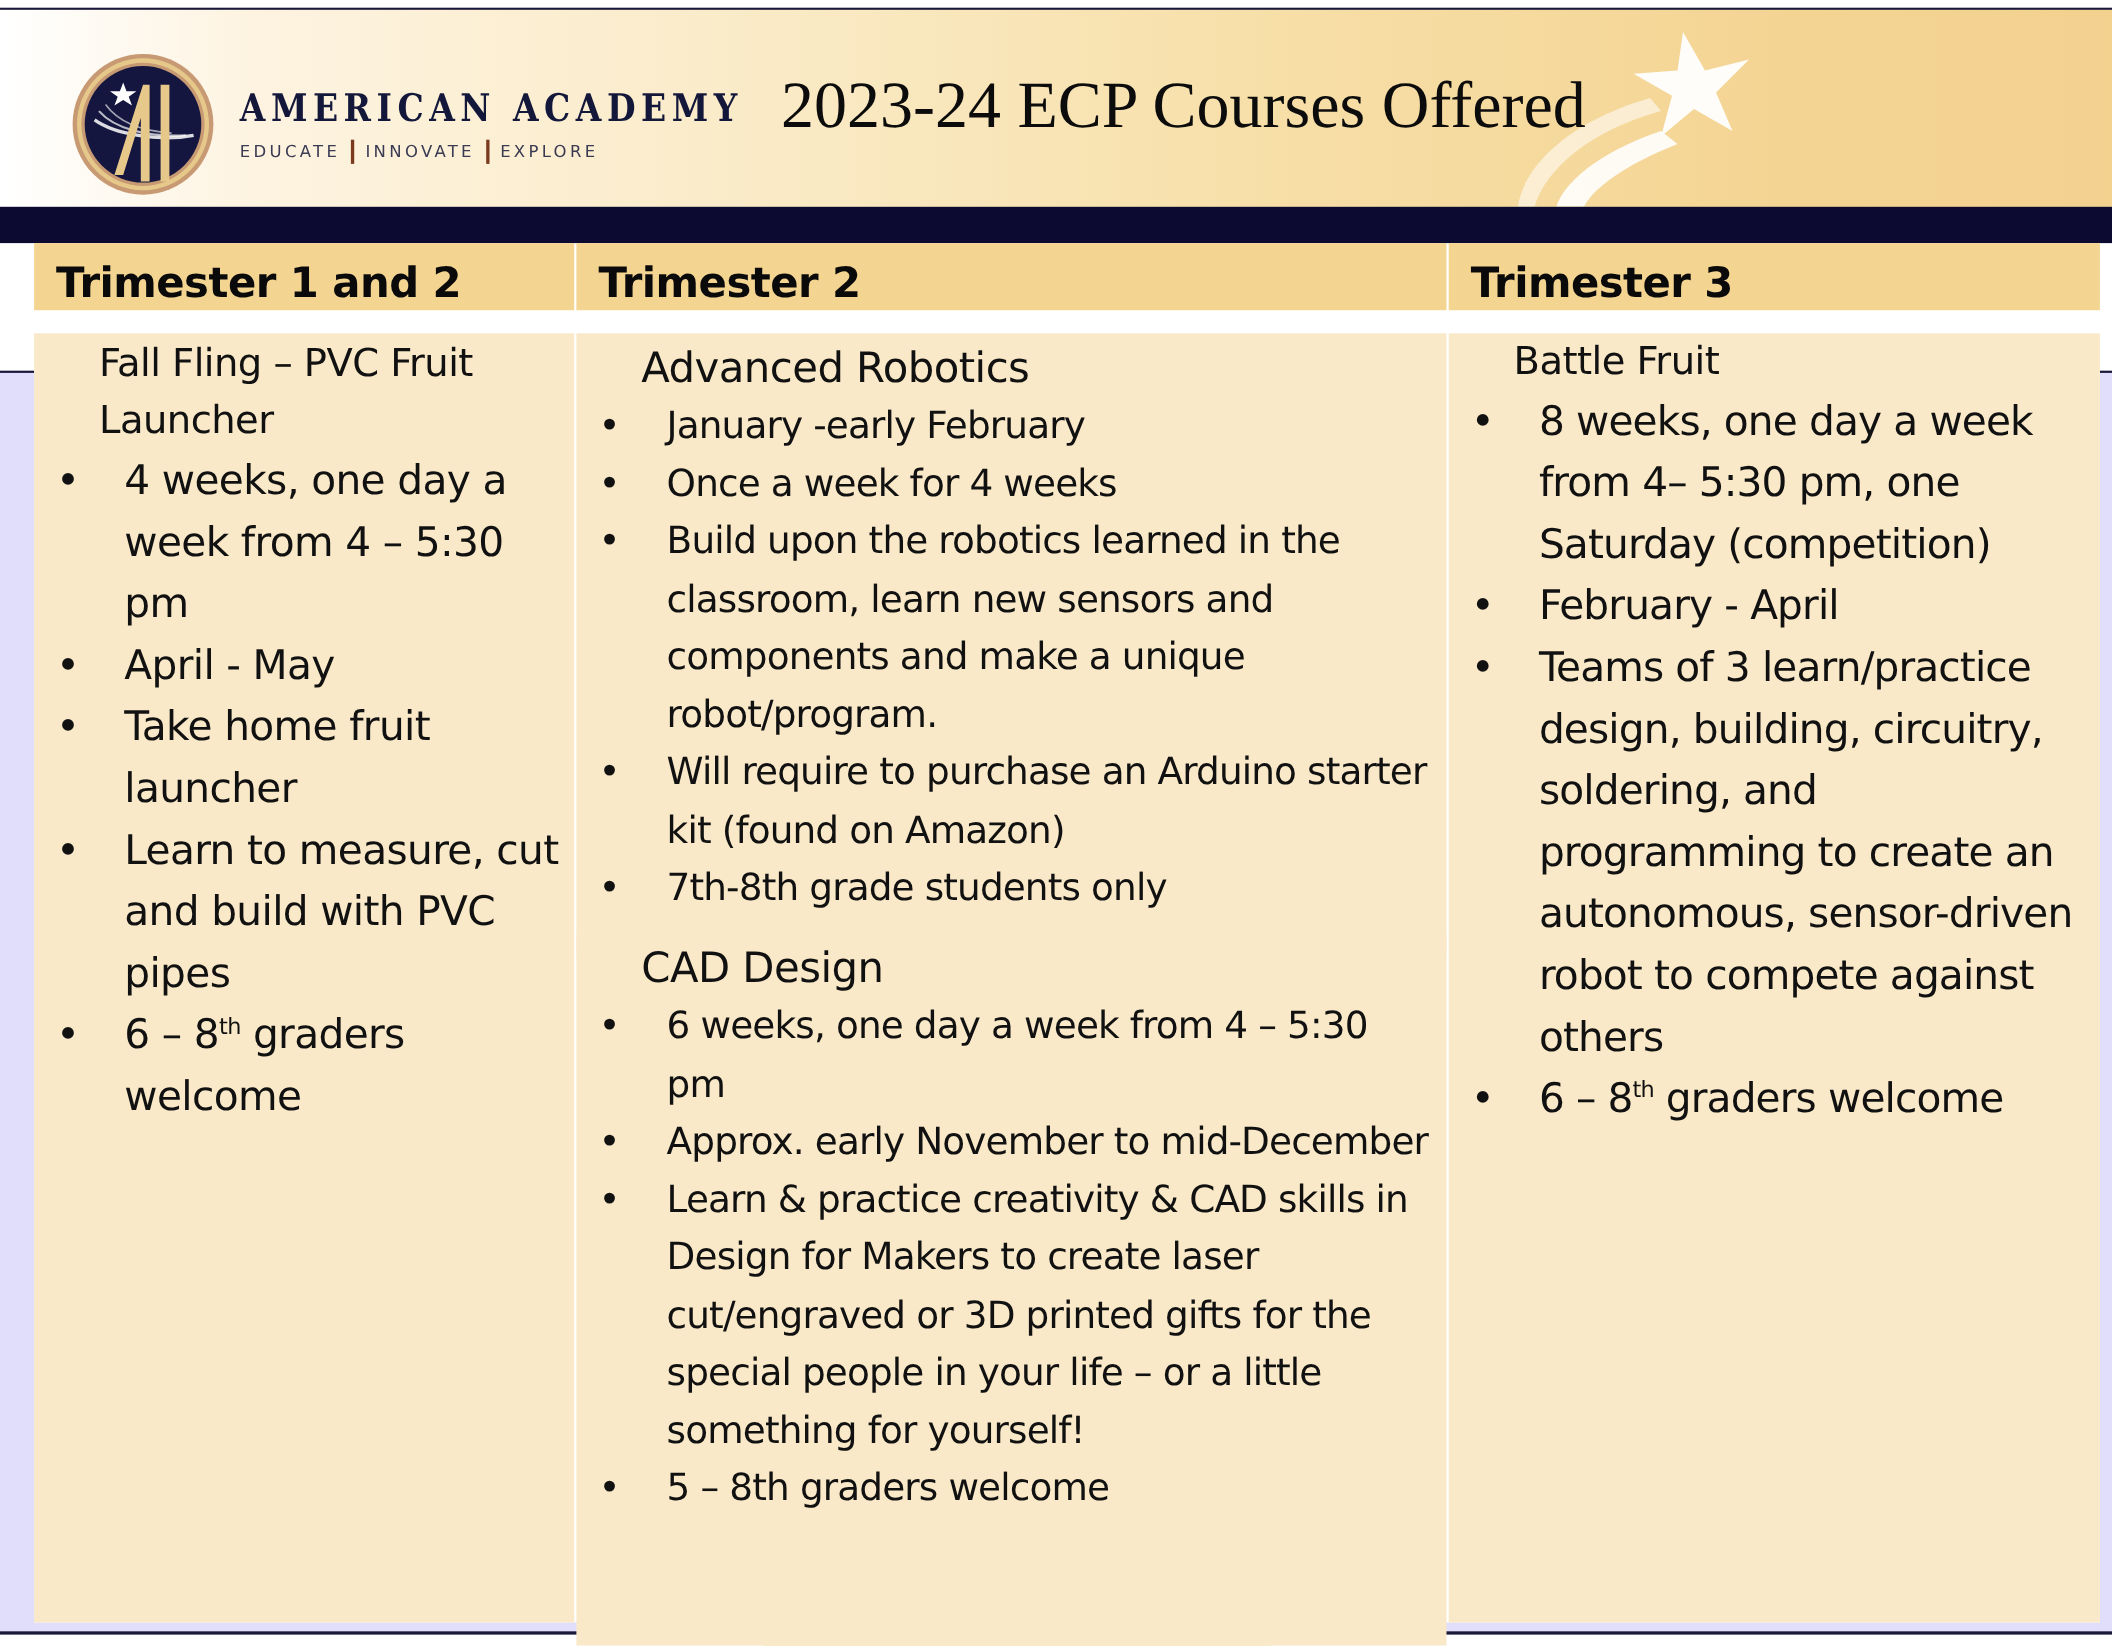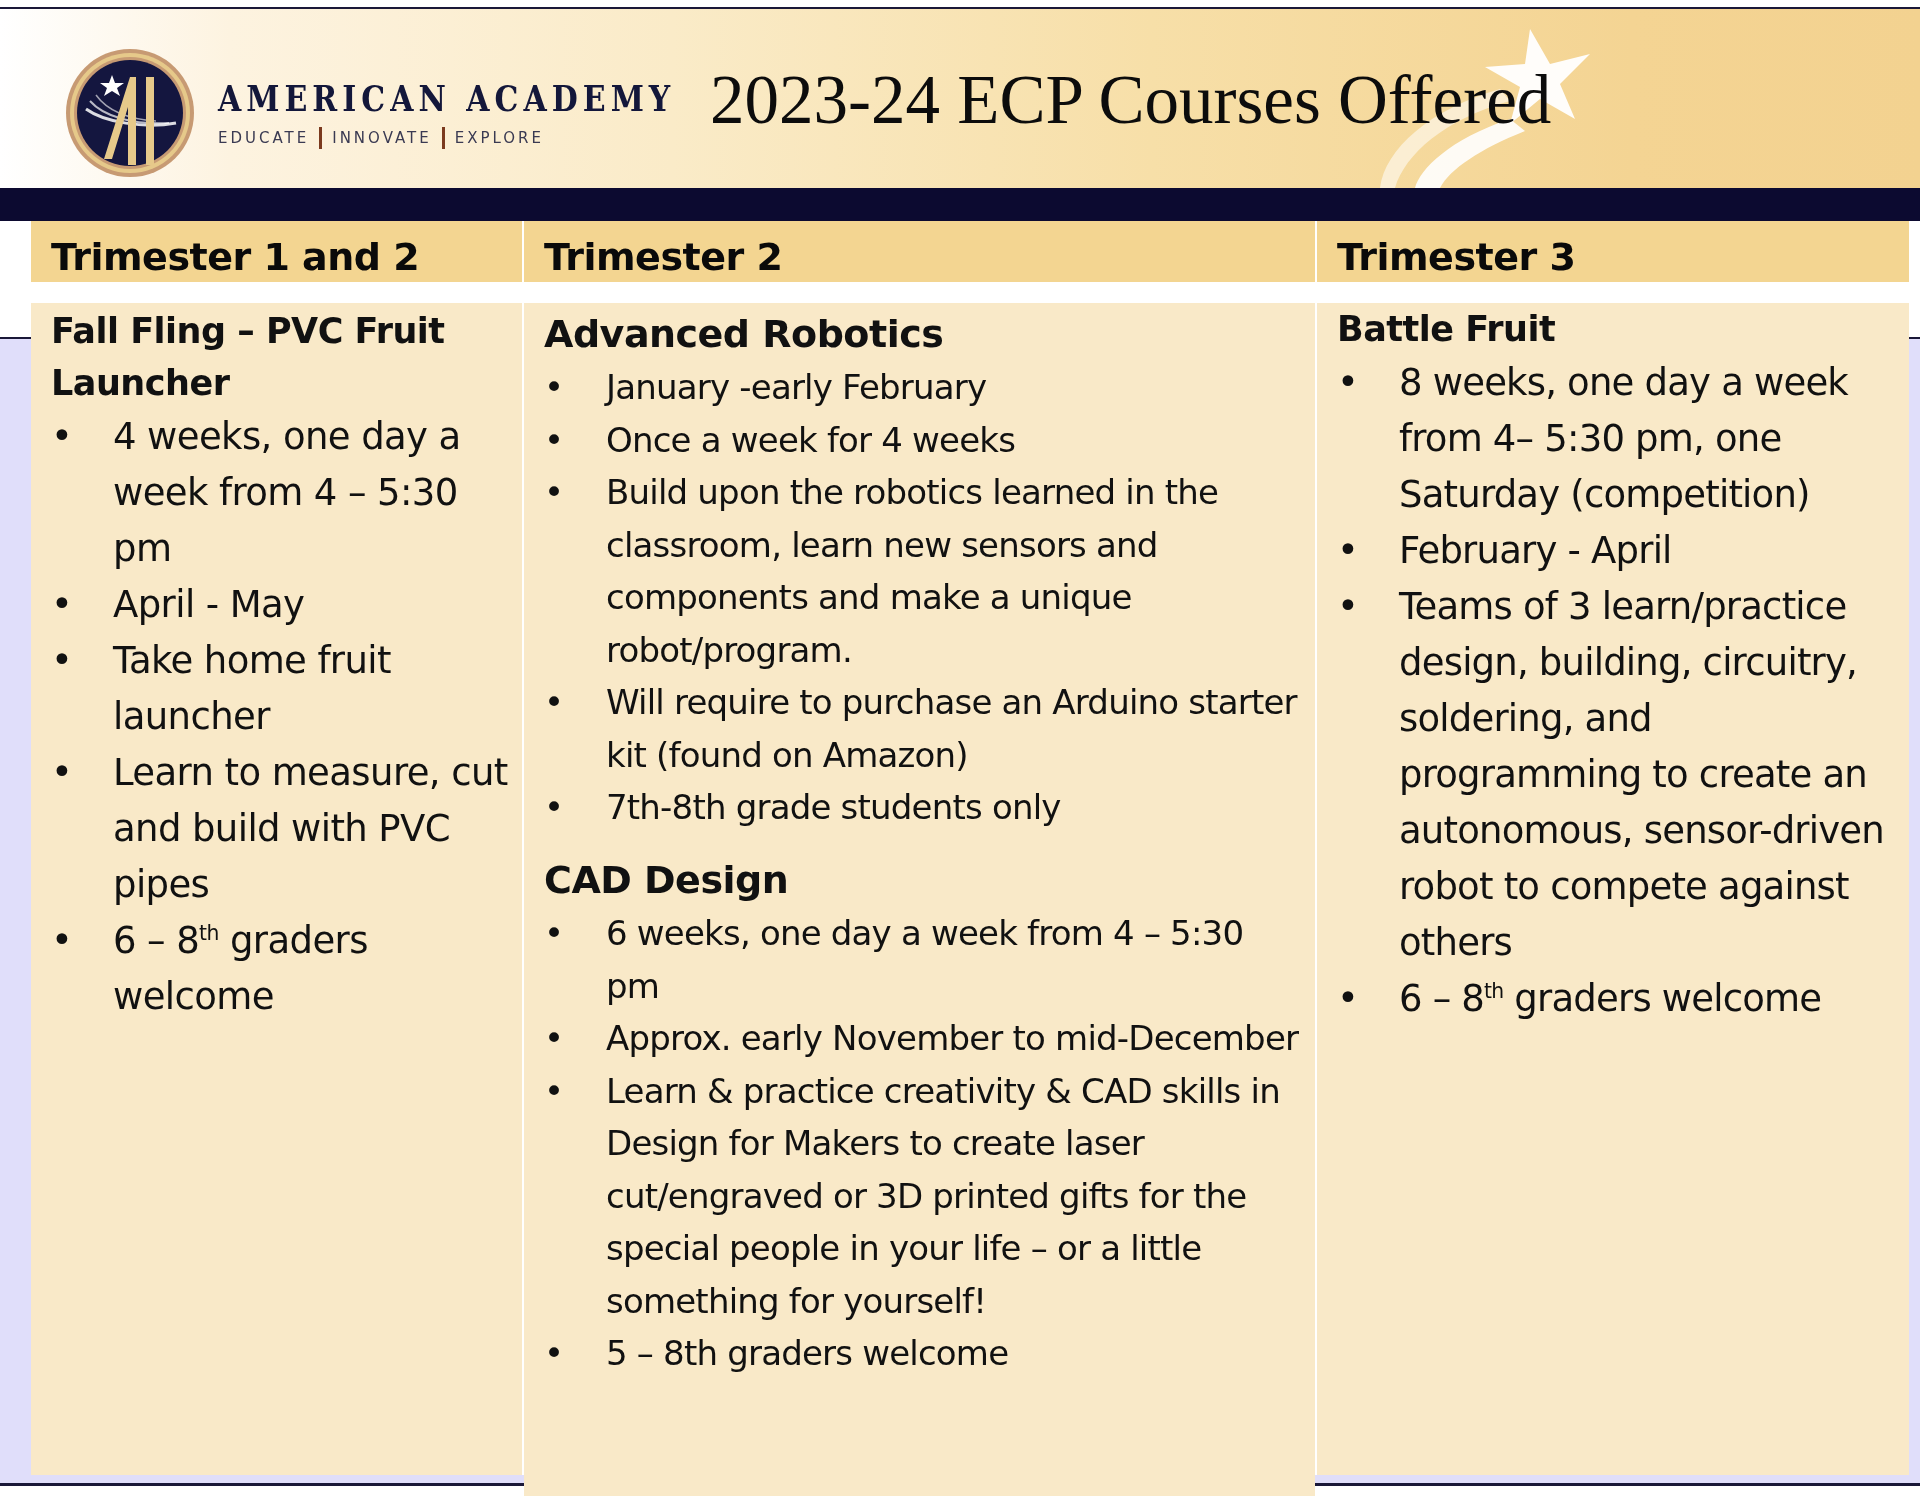--- a/index.html
+++ b/index.html
@@ -22,41 +22,41 @@
       letter-spacing: 5px; color: #13173a; transform: scaleY(1.15); transform-origin: left top;
     }
     .brand-tagline {
       position: absolute; left: 218px; top: 118px; display: flex; align-items: center; gap: 10px;
       font-family: "DejaVu Sans", sans-serif; font-size: 15px; letter-spacing: 3px; color: #3a3a52;
     }
     .brand-tagline .sep { width: 3px; height: 22px; background: #7b3a1e; display: inline-block; }
 
     .page-title {
       position: absolute; left: 710px; top: 52px;
-      font-family: "Liberation Serif", serif; font-size: 69px; color: #0c0c0c; white-space: nowrap;
+      font-family: "Liberation Serif", serif; font-size: 60px; color: #0c0c0c; white-space: nowrap;
     }
 
     .navy-band { position: absolute; left: 0; top: 188px; width: 1920px; height: 33px; background: #0c0a30; }
 
     .left-bg { position: absolute; left: 0; top: 337px; width: 31px; height: 1146px; background: #e0defa; border-top: 2px solid #1a1838; }
     .right-bg { position: absolute; left: 1909px; top: 337px; width: 11px; height: 1146px; background: #e0defa; border-top: 2px solid #1a1838; }
     .bottom-strip { position: absolute; left: 0; top: 1475px; width: 1920px; height: 8px; background: #e0defa; }
     .bottom-rule { position: absolute; left: 0; top: 1483px; width: 1920px; height: 3px; background: #1a1838; }
 
     .table { position: absolute; left: 31px; top: 221px; width: 1878px; height: 1254px; }
     .col-header {
       position: absolute; top: 0; height: 61px; background: #f3d591;
       font-family: "DejaVu Sans", sans-serif; font-weight: bold; font-size: 38px; color: #0a0a0a;
       padding: 14px 0 0 20px; white-space: nowrap; letter-spacing: -0.5px;
     }
     .cell {
       position: absolute; background: #f9e9c8; padding: 0 12px 0 20px;
       font-family: "DejaVu Sans", sans-serif; color: #111;
     }
-    .course-title { font-weight: bold; font-size: 35px; line-height: 52px; letter-spacing: -0.5px; }
+    .course-title { font-weight: normal; font-size: 35px; line-height: 52px; letter-spacing: -0.5px; margin-left: 39px; }
     .course-title.lg { font-size: 38px; line-height: 54px; }
     ul.bullets { list-style: none; }
     ul.bullets li { position: relative; padding-left: 62px; }
     ul.bullets li::before {
       content: "•"; position: absolute; left: 0; top: 0;
     }
     .c1 ul.bullets li { font-size: 37px; line-height: 56px; letter-spacing: -0.6px; }
     .c1 ul.bullets li::before { font-size: 37px; }
     .c2 ul.bullets li { font-size: 34px; line-height: 52.5px; letter-spacing: -0.8px; }
     .c3 ul.bullets li { font-size: 37px; line-height: 56px; letter-spacing: -0.8px; }

